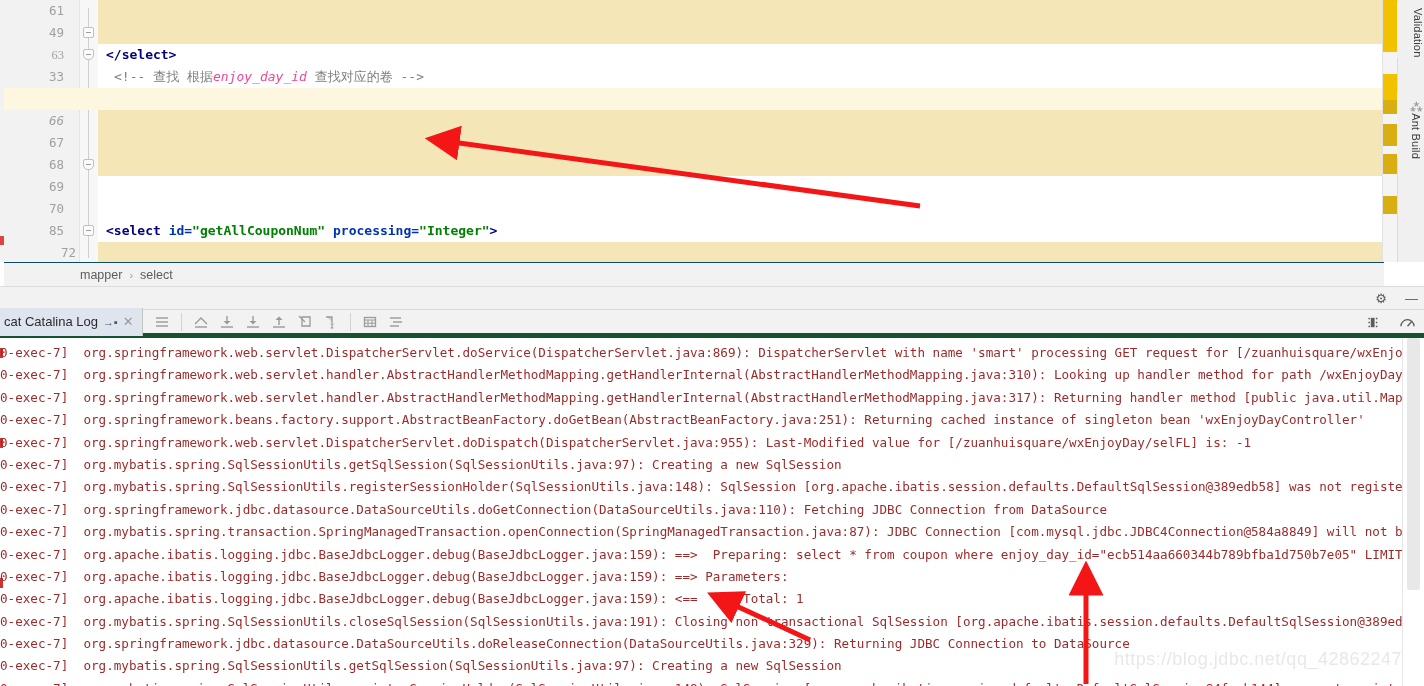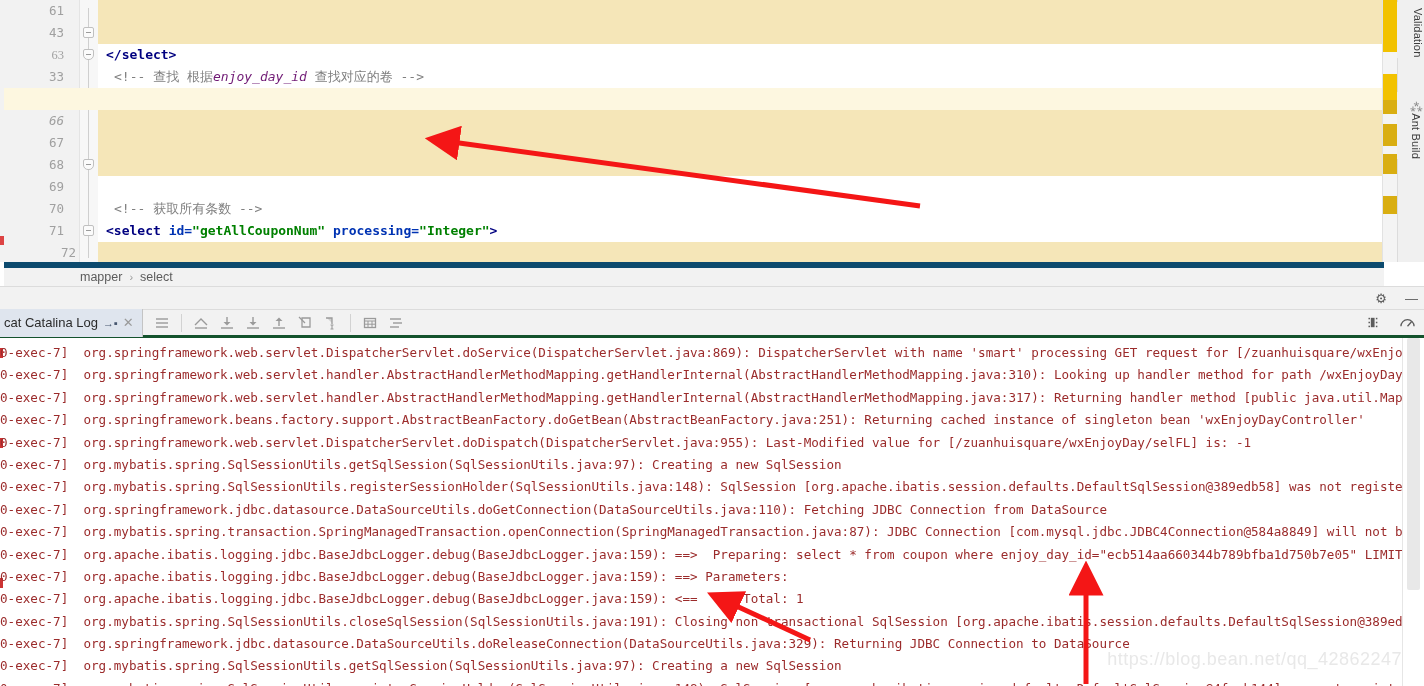--- a/index.html
+++ b/index.html
@@ -65,21 +65,21 @@
   }
   .row .txt { display: inline-block; padding-left: 6px; }
   .gut-yellow { position: absolute; left: 98px; width: 1284px; height: 22px; background: #f5e6b8; }
   .gut-caret  { position: absolute; left: 4px; width: 1378px; height: 22px; background: #fdf7e0; }
 
   .k   { color: #000080; font-weight: bold; }  
   .tg  { color: #000080; font-weight: bold; }  
   .at  { color: #0033b3; font-weight: bold; }  
   .st  { color: #008000; font-weight: bold; }  
   .cm  { color: #808080; }                      
-  .ci  { color: #701a75; font-style: italic; }  
+  .ci  { color: #ec4899; font-style: italic; }  
   .nu  { color: #0000ff; }                      
   .pl  { color: #000000; }                      
   .sel { background: #a6d2ff; }
 
   
   .marker-gutter {
     position: absolute; right: 27px; top: 0; width: 15px; height: 262px;
     background: #f4f4f4; border-left: 1px solid #e2e2e2;
   }
   .marker-gutter .mk { position: absolute; left: 0; width: 15px; }
@@ -94,42 +94,42 @@
     text-align: left;
     padding-top: 6px;
     letter-spacing: .2px;
     background: #f0f0f0;
   }
   .vtab .vi { display: inline-block; color: #888; }
 
   
   .breadcrumb {
     position: absolute; left: 4px; top: 262px; width: 1380px; height: 24px;
-    background: #f2f2f2; border-top: 6px solid #0c4a6e;
+    background: #f2f2f2; border-top: 1px solid #0c4a6e;
     display: flex; align-items: center; gap: 7px;
     padding-left: 76px;
     font-size: 12.5px; color: #5c5c5c;
   }
   .breadcrumb .sep { color: #9a9a9a; font-size: 11px; }
 
   
   .gap-strip {
     position: absolute; left: 0; top: 286px; width: 1424px; height: 24px;
     background: #f2f2f2; border-top: 1px solid #dcdcdc; border-bottom: 1px solid #dcdcdc;
   }
   .gap-strip .right-icons {
     position: absolute; right: 6px; top: 0; height: 23px;
     display: flex; align-items: center; gap: 18px;
   }
   .gap-strip .right-icons span { color: #5c5c5c; font-size: 13px; line-height: 1; }
 
   
   .console-tabbar {
     position: absolute; left: 0; top: 310px; width: 1424px; height: 28px;
-    background: #f2f2f2; border-bottom: 3px solid #14532d;
+    background: #f2f2f2; border-bottom: 5px solid #14532d;
     display: flex; align-items: center;
   }
   .log-tab {
     height: 28px; display: flex; align-items: center; gap: 5px;
     padding: 0 8px 0 4px;
     background: #dfe5ee;
     border-right: 1px solid #c4c4c4;
     font-size: 13px; color: #2b2b2b;
   }
   .log-tab .pin { color: #46566e; font-size: 11px; }
@@ -199,36 +199,35 @@
     <div class="code-area" id="code-area">
         <div class="row" style="top: 0px;"><span class="txt" style="padding-left: 32px;"><span class="k">where</span><span class="pl"> is_show=</span><span class="nu">1</span><span class="pl"> </span><span class="k">and</span><span class="pl"> coupon_status=</span><span class="nu">1</span><span class="pl"> </span><span class="k">and</span><span class="pl"> coupon_delete=</span><span class="nu">0</span></span></div>
         <div class="row" style="top: 22px;"><span class="txt" style="padding-left: 24px;"><span class="k">order</span><span class="pl"> </span><span class="k">by</span><span class="pl"> coupon_create_time </span><span class="k">asc</span></span></div>
         <div class="row" style="top: 44px;"><span class="txt" style="padding-left: 8px;"><span class="tg">&lt;/select&gt;</span></span></div>
         <div class="row" style="top: 66px;"><span class="txt" style="padding-left: 16px;"><span class="cm">&lt;!-- 查找 根据</span><span class="ci">enjoy_day_id</span><span class="cm"> 查找对应的卷 --&gt;</span></span></div>
         <div class="row" style="top: 88px;"><span class="txt" style="padding-left: 8px;"><span class="tg sel">&lt;select</span><span class="pl"> </span><span class="at">id=</span><span class="st">"getSquareContentZi"</span><span class="pl"> </span><span class="at">resultMap=</span><span class="st">"BaseResultMap"</span><span class="tg">&gt;</span></span></div>
         <div class="row" style="top: 110px;"><span class="txt" style="padding-left: 24px;"><span class="k">select</span><span class="pl"> * </span><span class="k">from</span><span class="pl"> coupon </span><span class="k">where</span><span class="pl"> enjoy_day_id=${enjoyDayId}</span></span></div>
         <div class="row" style="top: 132px;"><span class="txt" style="padding-left: 32px;"><span class="pl">LIMIT ${firstIndex},${lastIndex}</span></span></div>
         <div class="row" style="top: 154px;"><span class="txt" style="padding-left: 8px;"><span class="tg sel">&lt;/select&gt;</span></span></div>
         <div class="row" style="top: 176px;"><span class="txt" style="padding-left: 0px;"></span></div>
-        <div class="row" style="top: 198px;"><span class="txt" style="padding-left: 16px;"><span class="cm">&lt;!-- 获取所有条数 --&gt;</span></span></div>
         <div class="row" style="top: 220px;"><span class="txt" style="padding-left: 8px;"><span class="tg">&lt;select</span><span class="pl"> </span><span class="at">id=</span><span class="st">"getAllCouponNum"</span><span class="pl"> </span><span class="at">processing=</span><span class="st">"Integer"</span><span class="tg">&gt;</span></span></div>
         <div class="row" style="top: 242px;"><span class="txt" style="padding-left: 16px;"><span class="k">select</span><span class="pl"> </span><span class="k">count</span><span class="pl">(coupon_id) </span><span class="k">from</span><span class="pl"> coupon</span></span></div>
       </div>
     <div id="gutter-nums">
         <div class="ln" style="top: 0px; left: 4px;">61</div>
-        <div class="ln" style="top: 22px; left: 4px;">43</div>
+        <div class="ln" style="top: 22px; left: 4px;">49</div>
         <div class="ln" style="top: 44px; left: 4px; font-family: Liberation Serif, serif;">63</div>
         <div class="ln" style="top: 66px; left: 4px;">33</div>
         <div class="ln cur" style="top: 88px; left: 4px;">65</div>
         <div class="ln" style="top: 110px; left: 4px; font-style: italic;">66</div>
         <div class="ln" style="top: 132px; left: 4px;">67</div>
         <div class="ln" style="top: 154px; left: 4px;">68</div>
         <div class="ln" style="top: 176px; left: 4px;">69</div>
         <div class="ln" style="top: 198px; left: 4px;">70</div>
-        <div class="ln" style="top: 220px; left: 4px;">71</div>
+        <div class="ln" style="top: 220px; left: 4px;">85</div>
         <div class="ln" style="top: 242px; left: 16px;">72</div>
       </div>
     <div id="fold-marks">
         <div class="fold" style="top: 27px; left: 83px;"></div>
         <div class="fold end" style="top: 49px; left: 83px;"></div>
         <div class="fold" style="top: 93px; left: 83px;"></div>
         <div class="fold end" style="top: 159px; left: 83px;"></div>
         <div class="fold" style="top: 225px; left: 83px;"></div>
       </div>
 
@@ -373,21 +372,21 @@
   <div class="log-area">
     <div class="log-left-stripe">
       <div class="e" style="top:10px"></div>
       <div class="e" style="top:100px"></div>
       <div class="e" style="top:240px"></div>
     </div>
     <div class="log-lines" id="log-lines"><div>0-exec-7]  org.springframework.web.servlet.DispatcherServlet.doService(DispatcherServlet.java:869): DispatcherServlet with name 'smart' processing GET request for [/zuanhuisquare/wxEnjoyDay/selFL]</div><div>0-exec-7]  org.springframework.web.servlet.handler.AbstractHandlerMethodMapping.getHandlerInternal(AbstractHandlerMethodMapping.java:310): Looking up handler method for path /wxEnjoyDay/selFL</div><div>0-exec-7]  org.springframework.web.servlet.handler.AbstractHandlerMethodMapping.getHandlerInternal(AbstractHandlerMethodMapping.java:317): Returning handler method [public java.util.Map&lt;java.lang.String,</div><div>0-exec-7]  org.springframework.beans.factory.support.AbstractBeanFactory.doGetBean(AbstractBeanFactory.java:251): Returning cached instance of singleton bean 'wxEnjoyDayController'</div><div>0-exec-7]  org.springframework.web.servlet.DispatcherServlet.doDispatch(DispatcherServlet.java:955): Last-Modified value for [/zuanhuisquare/wxEnjoyDay/selFL] is: -1</div><div>0-exec-7]  org.mybatis.spring.SqlSessionUtils.getSqlSession(SqlSessionUtils.java:97): Creating a new SqlSession</div><div>0-exec-7]  org.mybatis.spring.SqlSessionUtils.registerSessionHolder(SqlSessionUtils.java:148): SqlSession [org.apache.ibatis.session.defaults.DefaultSqlSession@389edb58] was not registered for synchroniz</div><div>0-exec-7]  org.springframework.jdbc.datasource.DataSourceUtils.doGetConnection(DataSourceUtils.java:110): Fetching JDBC Connection from DataSource</div><div>0-exec-7]  org.mybatis.spring.transaction.SpringManagedTransaction.openConnection(SpringManagedTransaction.java:87): JDBC Connection [com.mysql.jdbc.JDBC4Connection@584a8849] will not be managed by Sprin</div><div>0-exec-7]  org.apache.ibatis.logging.jdbc.BaseJdbcLogger.debug(BaseJdbcLogger.java:159): ==&gt;  Preparing: select * from coupon where enjoy_day_id="ecb514aa660344b789bfba1d750b7e05" LIMIT 0,2</div><div>0-exec-7]  org.apache.ibatis.logging.jdbc.BaseJdbcLogger.debug(BaseJdbcLogger.java:159): ==&gt; Parameters:</div><div>0-exec-7]  org.apache.ibatis.logging.jdbc.BaseJdbcLogger.debug(BaseJdbcLogger.java:159): &lt;==      Total: 1</div><div>0-exec-7]  org.mybatis.spring.SqlSessionUtils.closeSqlSession(SqlSessionUtils.java:191): Closing non transactional SqlSession [org.apache.ibatis.session.defaults.DefaultSqlSession@389edb58]</div><div>0-exec-7]  org.springframework.jdbc.datasource.DataSourceUtils.doReleaseConnection(DataSourceUtils.java:329): Returning JDBC Connection to DataSource</div><div>0-exec-7]  org.mybatis.spring.SqlSessionUtils.getSqlSession(SqlSessionUtils.java:97): Creating a new SqlSession</div><div>0-exec-7]  org.mybatis.spring.SqlSessionUtils.registerSessionHolder(SqlSessionUtils.java:148): SqlSession [org.apache.ibatis.session.defaults.DefaultSqlSession@4feeb144] was not registered for synchroniz</div></div>
     <div class="log-scroll">
       <div class="thumb"></div>
     </div>
-    <div class="watermark">https://blog.bean.net/qq_42862247</div>
+    <div class="watermark">https://blog.jdbc.net/qq_42862247</div>
   </div>
 
   <svg class="arrow-layer" width="1424" height="686" viewBox="0 0 1424 686">
     <defs>
       <marker id="ah" markerWidth="7" markerHeight="7" refX="1.5" refY="3.5" orient="auto">
         <polygon points="0,0 7,3.5 0,7" fill="#f41616"></polygon>
       </marker>
     </defs>
     <g id="arrows-g">
         <line x1="920" y1="206" x2="452" y2="142" stroke="#f41616" stroke-width="5" marker-end="url(#ah)"></line>

